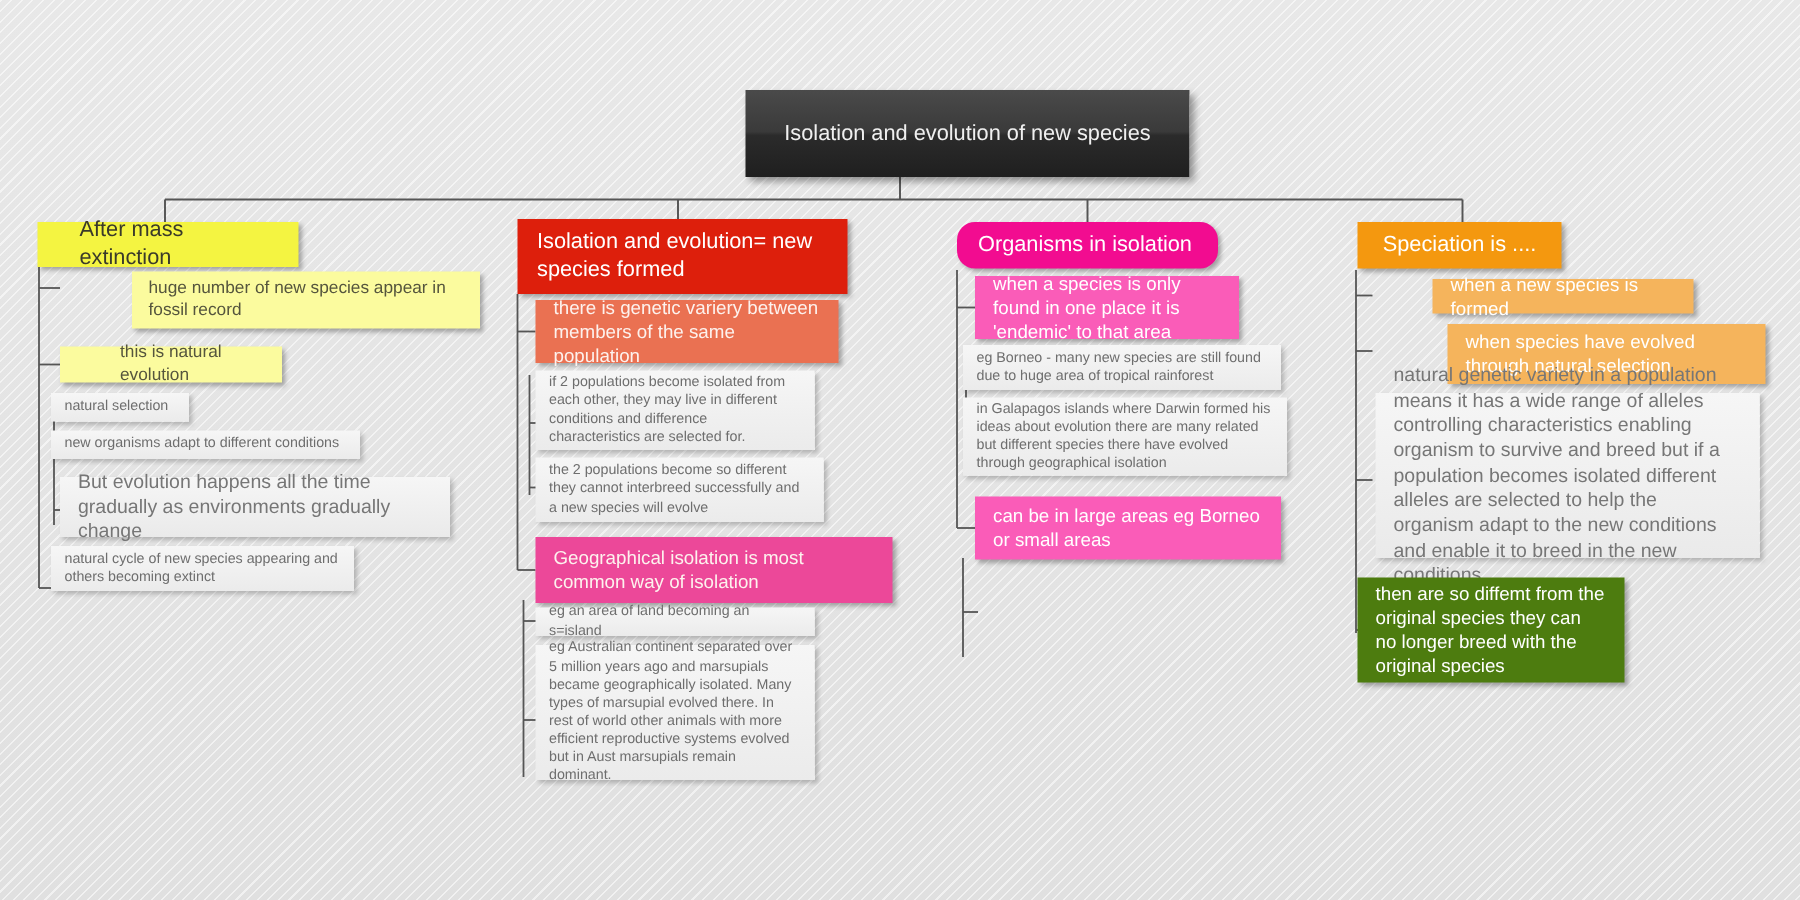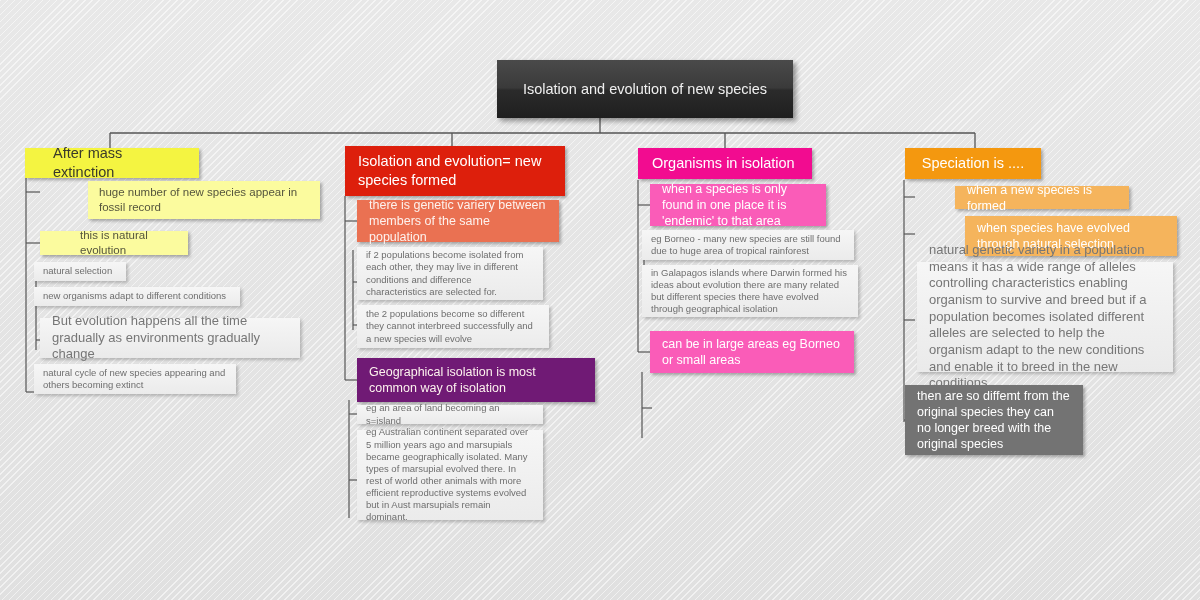--- a/index.html
+++ b/index.html
@@ -77,32 +77,33 @@
     font-size: 14.5px;
     padding: 8px 13px;
   }
   .n-red-sub {
     background: #ea7152;
     color: #fdf2ee;
     font-size: 12.5px;
     padding: 8px 12px;
   }
   .n-red-sub2 {
-    background: #701a75;
+    background: #ec4899;
     color: #fdf2ee;
     font-size: 12.5px;
     padding: 8px 12px;
   }
 
   
   .n-pink-head {
     background: #f20c90;
     color: #ffffff;
     font-size: 14.5px;
     padding: 8px 14px;
+    border-radius: 12px;
   }
   .n-pink-sub {
     background: #fa5cb8;
     color: #ffffff;
     font-size: 12.5px;
     padding: 8px 12px;
   }
 
   
   .n-orange-head {
@@ -113,21 +114,21 @@
     text-align: center;
   }
   .n-orange-sub {
     background: #f5b45c;
     color: #ffffff;
     font-size: 12.5px;
     padding: 7px 12px;
     margin-left: 40px;
   }
   .n-orange-sub2 {
-    background: #737373;
+    background: #4d7c0f;
     color: #ffffff;
     font-size: 12.5px;
     padding: 8px 12px;
   }
 
   
   .n-grey {
     background: linear-gradient(to bottom, #f6f6f6 0%, #ebebeb 100%);
     color: #6e6e6e;
     font-size: 9.5px;

